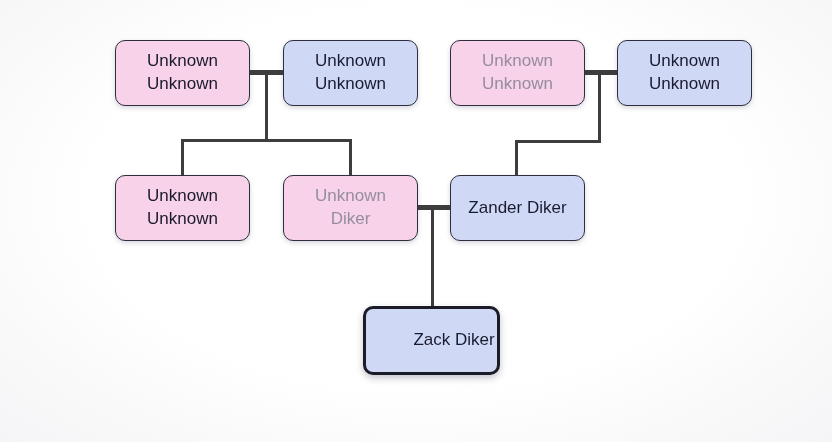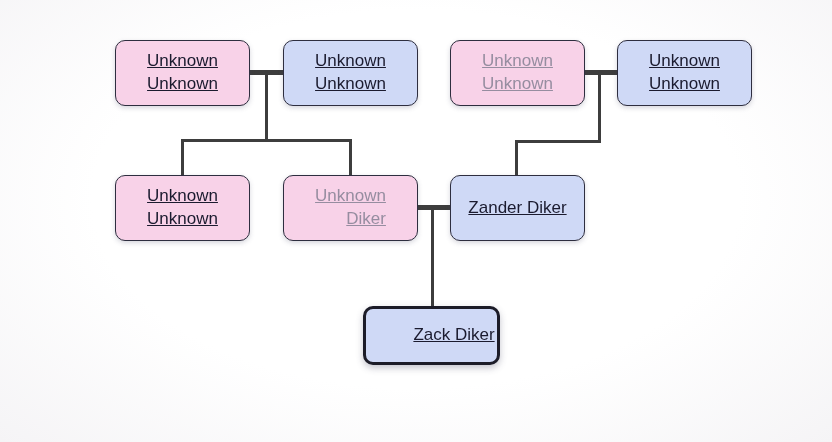--- a/index.html
+++ b/index.html
@@ -20,35 +20,34 @@
   .canvas{
     position:relative;
     width:832px;height:442px;
   }
   .node{
     position:absolute;
     width:135px;height:66px;
     border:1.6px solid var(--node-border);
     border-radius:10px;
     display:flex;align-items:center;justify-content:center;
-    text-align:right;
+    text-align:center;
     font-size:17px;line-height:1.33;
     color:var(--text-color);
     white-space:pre-line;
     box-shadow:0 2px 5px rgba(70,70,100,0.22);
     cursor:pointer;
     z-index:2;
-    text-decoration:underline;
   }
   .node.female{background:var(--female-fill);}
   .node.male{background:var(--male-fill);}
   .node.faded{color:var(--faded-text);}
   .node.selected{
     border:3px solid var(--selected-border);
-    width:137px;height:59px;
+    width:137px;height:69px;
     box-shadow:0 3px 7px rgba(60,60,90,0.30);
     padding-left:45px;
   }
   .edge{
     position:absolute;
     background:var(--line-color);
     z-index:1;
   }
   .edge.couple{height:5px;}
   .edge.h{height:2.6px;}

